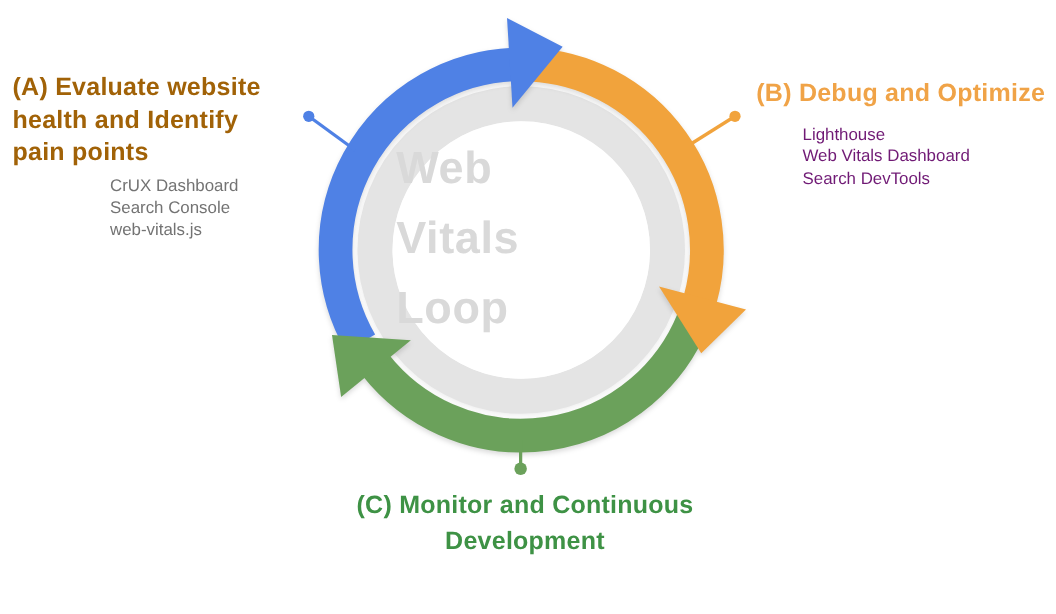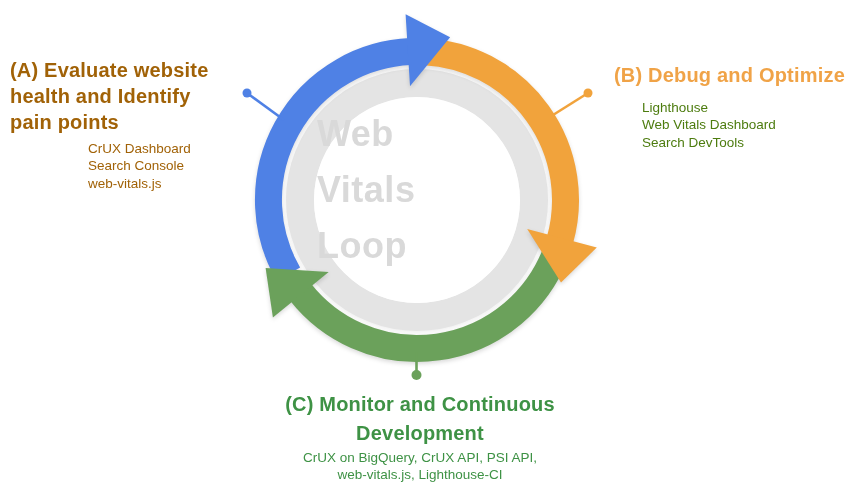--- a/index.html
+++ b/index.html
@@ -82,31 +82,30 @@
       </g>
     <g id="g-conn-c">
         <line x1="416.5" y1="352" x2="416.5" y2="375" stroke="#6BA15B" stroke-width="2.6"></line>
         <circle cx="416.5" cy="375" r="5" fill="#6BA15B"></circle>
       </g>
   </svg>
 
   <div class="abs center-title" style="color: rgb(217, 217, 217);">Web<br>Vitals<br>Loop</div>
 
   <div class="abs heading heading-a" style="color: #a16207;">(A) Evaluate website<br>health and Identify<br>pain points</div>
-  <div class="abs tools tools-a" style="color: #a16207;">
+  <div class="abs tools tools-a" style="color: #737373;">
       <div>CrUX Dashboard</div>
       <div>Search Console</div>
       <div>web-vitals.js</div>
     </div>
 
-  <div class="abs heading heading-b" style="color: rgb(240, 163, 71); text-align: right;">(B) Debug and Optimize</div>
-  <div class="abs tools tools-b" style="color: #4d7c0f;">
+  <div class="abs heading heading-b" style="color: rgb(240, 163, 71);">(B) Debug and Optimize</div>
+  <div class="abs tools tools-b" style="color: #701a75;">
       <div>Lighthouse</div>
       <div>Web Vitals Dashboard</div>
       <div>Search DevTools</div>
     </div>
 
   <div class="abs section-c">
     <div class="heading heading-c" style="color: rgb(62, 146, 69);">(C) Monitor and Continuous<br>Development</div>
-    <div class="tools tools-c" style="color: rgb(62, 146, 69);">CrUX on BigQuery, CrUX API, PSI API,<br>web-vitals.js, Lighthouse-CI</div>
   </div>
 
 </div>
 
 </body></html>

